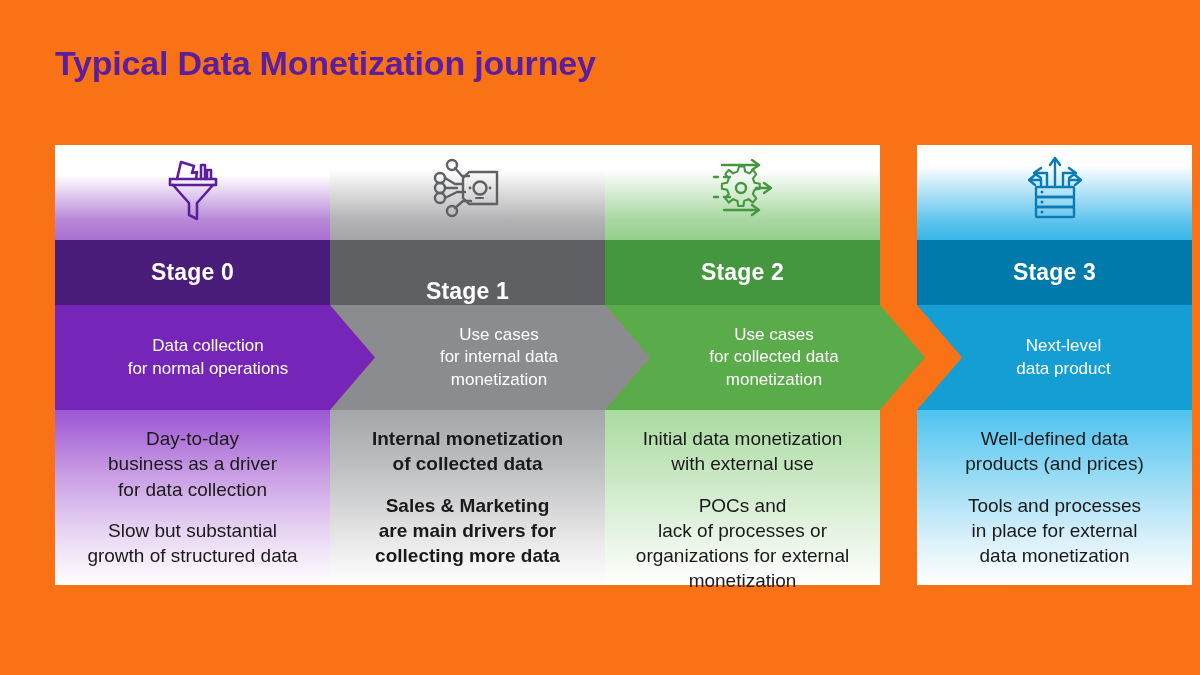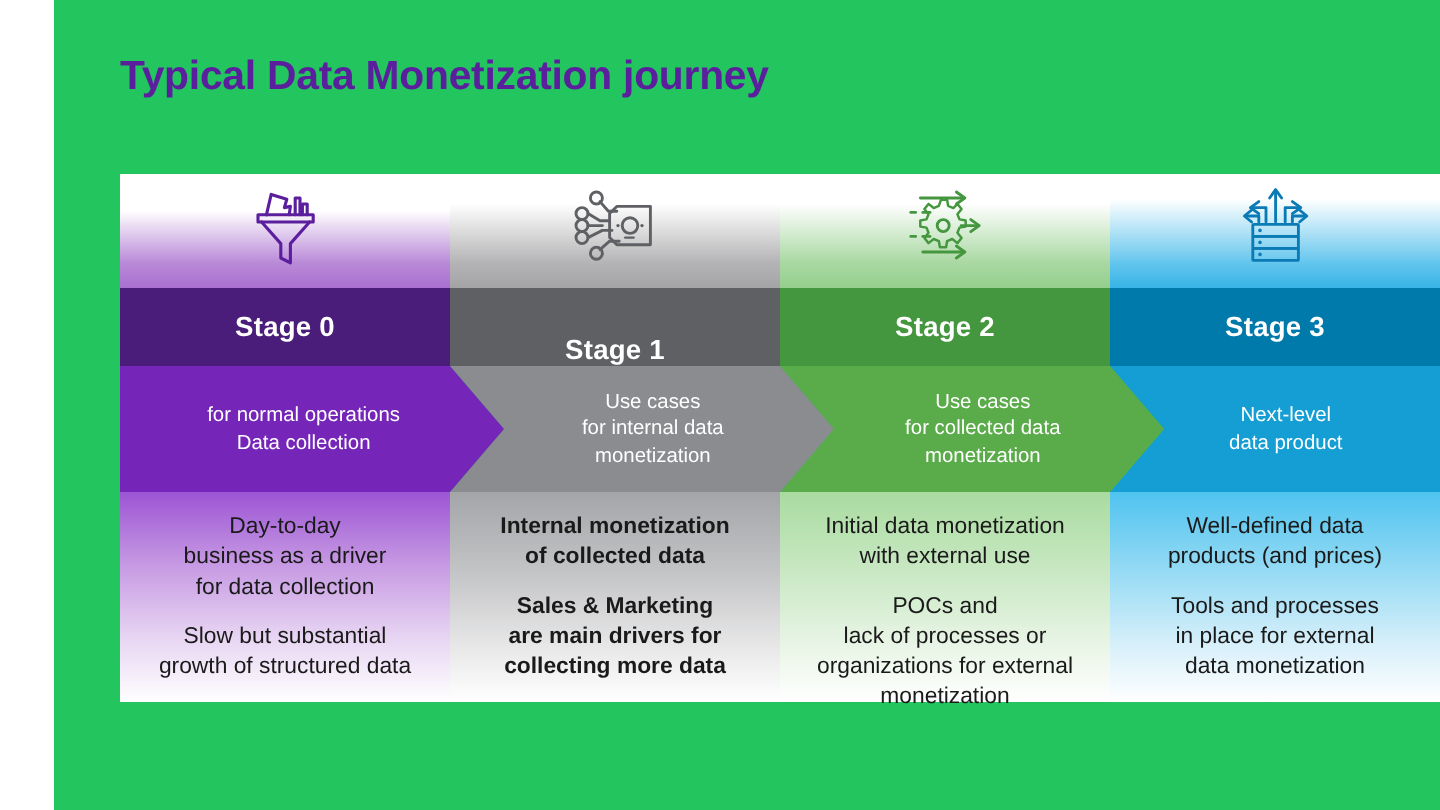--- a/index.html
+++ b/index.html
@@ -10,22 +10,21 @@
   body {
     width: 1200px;
     height: 675px;
     overflow: hidden;
     font-family: "Liberation Sans", sans-serif;
     position: relative;
   }
   #slide {
     position: absolute;
     inset: 0;
-    background: #22c55e;
-    margin-left: 45px;
+    background: #f97316;
   }
   #page-title {
     position: absolute;
     left: 55px;
     top: 44px;
     font-size: 34px;
     font-weight: bold;
     color: #5b1f9e;
     letter-spacing: -0.2px;
     white-space: nowrap;
@@ -34,21 +33,21 @@
   
   .stage {
     position: absolute;
     top: 145px;
     width: 275px;
     height: 440px;
   }
   .stage-0 { left: 55px; }
   .stage-1 { left: 330px; }
   .stage-2 { left: 605px; }
-  .stage-3 { left: 880px; }
+  .stage-3 { left: 917px; }
 
   
   .icon-panel {
     position: absolute;
     left: 0; top: 0;
     width: 100%;
     height: 95px;
   }
   .icon-holder {
     position: absolute;
@@ -175,22 +174,22 @@
           <path d="M9 24 L55 24 L55 30 L9 30 Z"></path>
           <path d="M12 30 L28 48 L28 60 L36 64 L36 48 L52 30"></path>
         </svg>
       </div>
     </div>
     <div class="header-band">
       <span class="label">Stage 0</span>
     </div>
     <div class="arrow-band">
       <div class="summary">
+        <div>Data collection</div>
         <div>for normal operations</div>
-        <div>Data collection</div>
       </div>
     </div>
     <div class="detail-panel">
       <p>Day-to-day<br>business as a driver<br>for data collection</p>
       <p>Slow but substantial<br>growth of structured data</p>
     </div>
   </div>
 
   <div class="stage stage-1">
     <div class="icon-panel">

